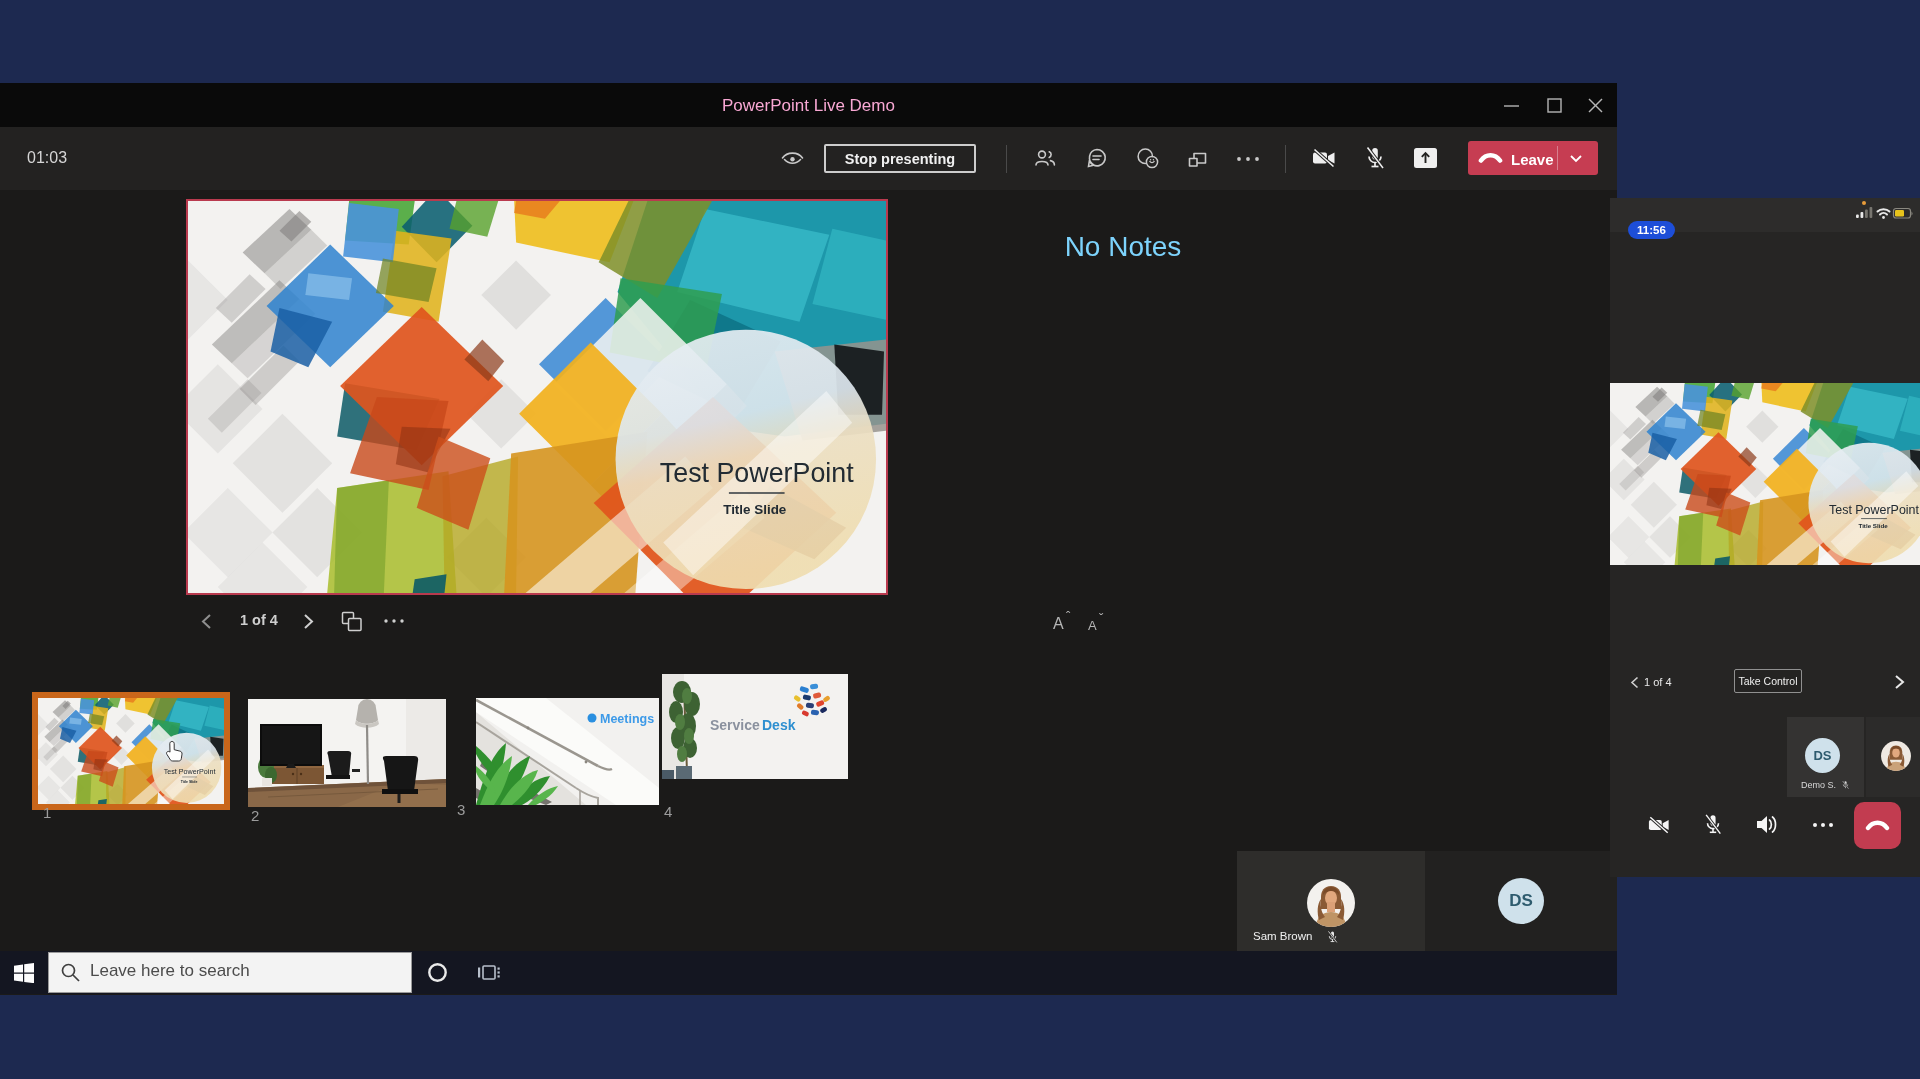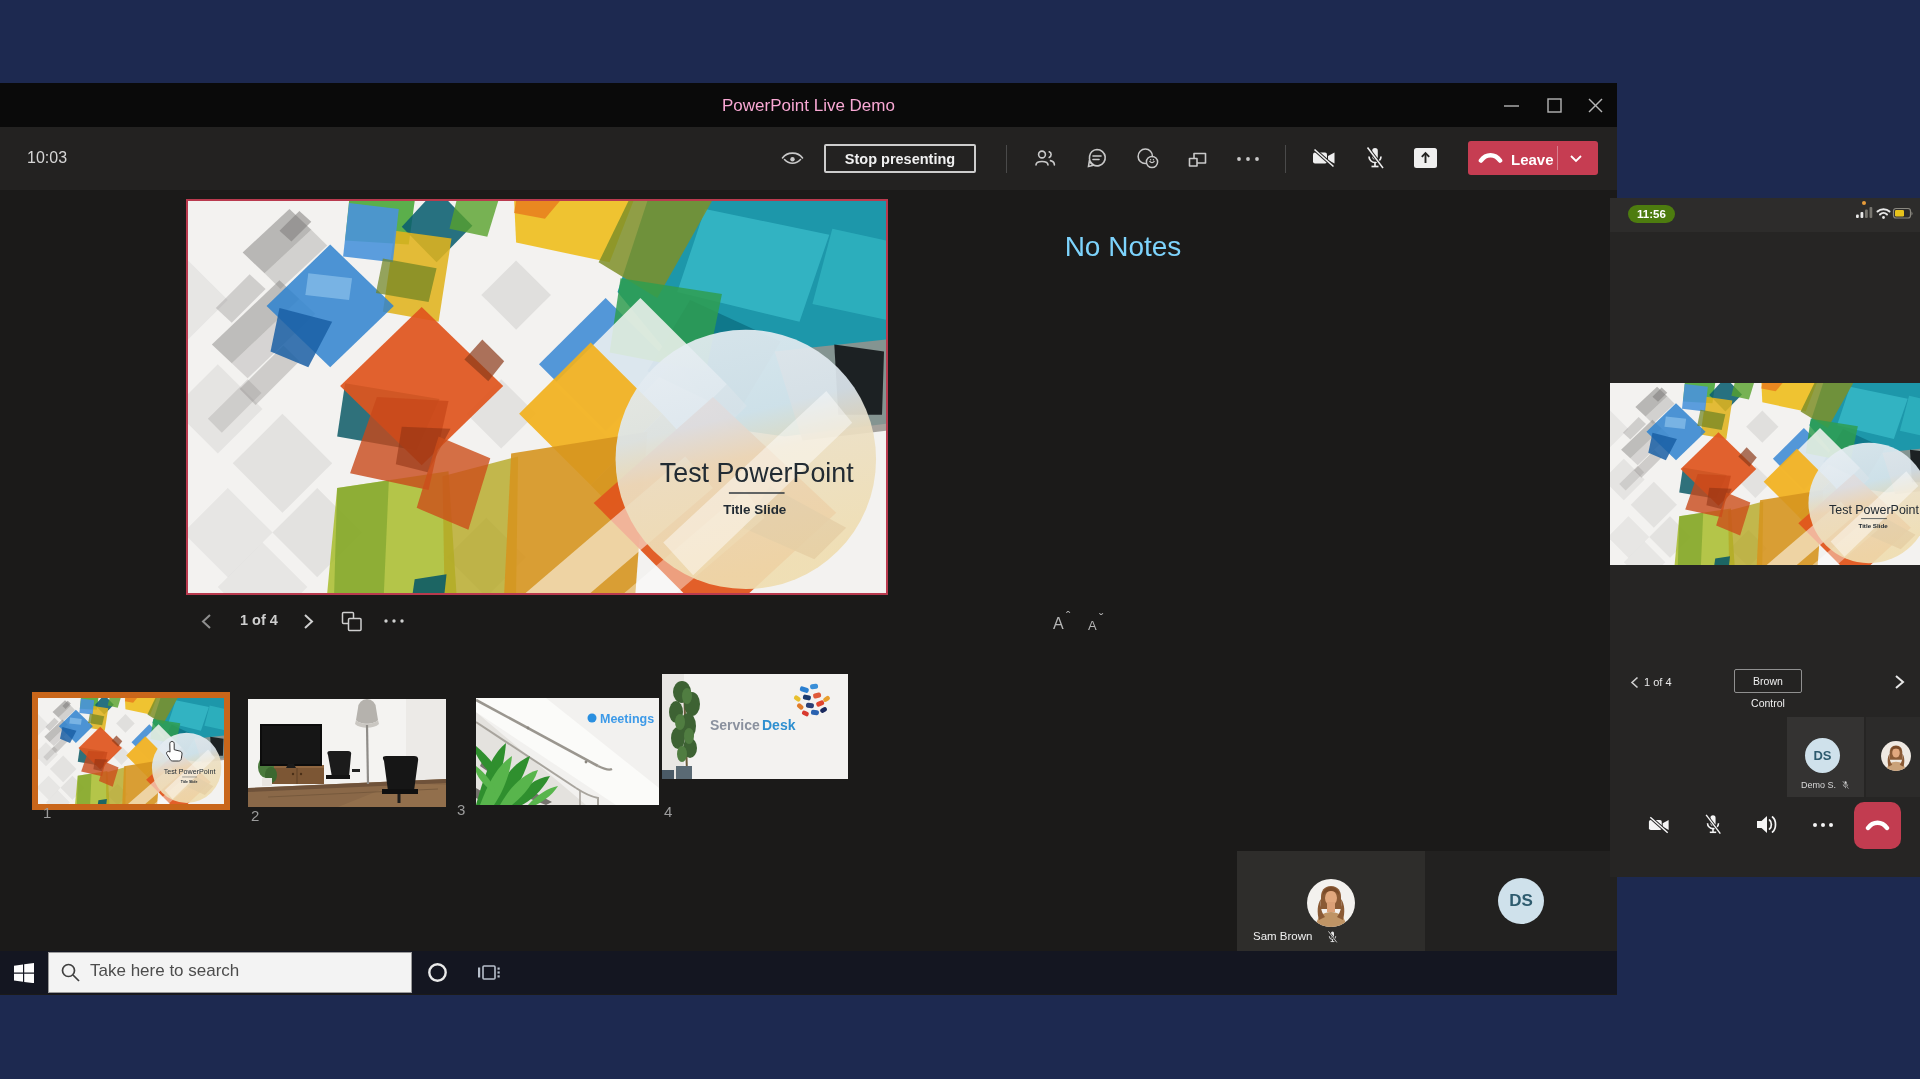--- a/index.html
+++ b/index.html
@@ -16,21 +16,21 @@
 <div class="abs" style="left:0;top:96px;width:1617px;text-align:center;font-size:17px;color:#f9a8d4;">PowerPoint Live Demo</div>
 
 <svg class="abs" style="left:1496px;top:95px;" width="115" height="22" viewBox="0 0 115 22" fill="none" stroke="#b5b5b5" stroke-width="1.4">
   <line x1="8" y1="11" x2="23" y2="11"></line>
   <rect x="52" y="4" width="13" height="13"></rect>
   <line x1="93" y1="4" x2="106" y2="17"></line>
     <line x1="106" y1="4" x2="93" y2="17"></line>
 </svg>
 
 <div class="abs" style="left:0;top:127px;width:1617px;height:63px;background:#232221;"></div>
-<div class="abs" style="left:27px;top:149px;font-size:16px;color:#d6d6d6;">10:03</div>
+<div class="abs" style="left:27px;top:149px;font-size:16px;color:#d6d6d6;">01:03</div>
 <div id="stopbtn" class="abs" style="left:824px;top:144px;width:152px;height:29px;border:2px solid #cdcdcd;border-radius:2px;color:#f0f0f0;font-size:14.5px;font-weight:bold;text-align:center;line-height:26px;">Stop presenting</div>
 <div class="abs" style="left:1006px;top:145px;width:1px;height:28px;background:#4a4a4a;"></div>
 <div class="abs" style="left:1285px;top:145px;width:1px;height:28px;background:#4a4a4a;"></div>
 
 <svg class="abs" style="left:780px;top:147px;" width="25" height="22" viewBox="0 0 25 22" fill="none" stroke="#c9c9c9" stroke-width="1.6" stroke-linecap="round">
   <path d="M2.5 11 C7 4.5 18 4.5 22.5 11"></path>
   <path d="M4.5 12.5 C9 17.5 16 17.5 20.5 12.5"></path>
   <circle cx="12.5" cy="12.2" r="2.2" fill="#c9c9c9" stroke="none"></circle>
 </svg>
 
@@ -354,37 +354,37 @@
     <polygon points="10.2,1.3 20,0 20,9.5 10.2,9.5"></polygon>
     <polygon points="0,10.7 9,10.7 9,18.7 0,17.4"></polygon>
     <polygon points="10.2,10.7 20,10.7 20,20.2 10.2,18.9"></polygon>
   </g>
 </svg>
 <div class="abs" style="left:48px;top:952px;width:364px;height:41px;background:#f3f3f3;border:1px solid #9a9a9a;"></div>
 <svg class="abs" style="left:60px;top:962px;" width="21" height="21" viewBox="0 0 21 21" fill="none" stroke="#3f3f3f" stroke-width="1.7">
   <circle cx="8.5" cy="8.5" r="6"></circle>
   <line x1="13" y1="13" x2="19" y2="19"></line>
 </svg>
-<div class="abs" style="left:90px;top:961px;font-size:17px;color:#4c4c4c;">Take here to search</div>
+<div class="abs" style="left:90px;top:961px;font-size:17px;color:#4c4c4c;">Leave here to search</div>
 <svg class="abs" style="left:427px;top:962px;" width="21" height="21" viewBox="0 0 21 21" fill="none">
   <circle cx="10.5" cy="10.5" r="8.2" stroke="#eaeaea" stroke-width="2.4"></circle>
 </svg>
 <svg class="abs" style="left:478px;top:962px;" width="22" height="21" viewBox="0 0 22 21" fill="none">
   <rect x="5" y="4" width="12" height="13" rx="1" stroke="#b8c0cc" stroke-width="1.6"></rect>
   <rect x="0" y="5.5" width="2.2" height="10" fill="#b8c0cc"></rect>
   <g fill="#b8c0cc">
       <rect x="19.5" y="5.5" width="2.2" height="2.2"></rect>
       <rect x="19.5" y="9.4" width="2.2" height="2.2"></rect>
       <rect x="19.5" y="13.3" width="2.2" height="2.2"></rect>
     </g>
 </svg>
 
 <div class="abs" style="left:1610px;top:198px;width:310px;height:679px;background:#262524;"></div>
 <div class="abs" style="left:1610px;top:198px;width:310px;height:34px;background:#2d2c2b;"></div>
-<div class="abs" style="left:1628px;top:205px;width:47px;height:18px;border-radius:9px;background:#4d7c0f;color:#fff;font-size:11.5px;font-weight:bold;text-align:center;line-height:18px;">11:56</div>
+<div class="abs" style="left:1628px;top:221px;width:47px;height:18px;border-radius:9px;background:#1d4ed8;color:#fff;font-size:11.5px;font-weight:bold;text-align:center;line-height:18px;">11:56</div>
 <div class="abs" style="left:1610px;top:383px;width:310px;height:182px;overflow:hidden;">
   <svg width="324" height="182" viewBox="0 0 702 396" preserveAspectRatio="none">
       <use href="#art"></use>
     </svg>
 </div>
 
 <svg class="abs" style="left:1855px;top:200px;" width="60" height="22" viewBox="0 0 60 22">
   <circle cx="9" cy="3" r="2" fill="#e89c3a"></circle>
   <g fill="#e8e8e8">
     <rect x="1" y="14.5" width="2.8" height="3.5" rx="1"></rect>
@@ -401,21 +401,21 @@
   <circle cx="28.5" cy="17.5" r="1.4" fill="#e8e8e8"></circle>
   <rect x="38.5" y="8.5" width="17" height="9.5" rx="2.5" stroke="#8a8880" fill="none" stroke-width="1.2"></rect>
   <rect x="40" y="10" width="9" height="6.5" rx="1.2" fill="#e8c41c"></rect>
   <path d="M56.5 11.5 a2.5 2.5 0 0 1 0 4" fill="#8a8880"></path>
 </svg>
 
 <svg class="abs" style="left:1630px;top:676px;" width="9" height="13" viewBox="0 0 9 13" fill="none">
     <path d="M7.5 1.5 L2 6.5 L7.5 11.5" stroke="#cfcfcf" stroke-width="1.6"></path>
   </svg>
 <div class="abs" style="left:1644px;top:676px;font-size:11px;color:#e8e8e8;">1 of 4</div>
-<div class="abs" style="left:1734px;top:669px;width:68px;height:24px;border:1px solid #909090;border-radius:2px;color:#f0f0f0;font-size:10.5px;text-align:center;line-height:22px;background:#242322;">Brown Control</div>
+<div class="abs" style="left:1734px;top:669px;width:68px;height:24px;border:1px solid #909090;border-radius:2px;color:#f0f0f0;font-size:10.5px;text-align:center;line-height:22px;background:#242322;">Take Control</div>
 <svg class="abs" style="left:1894px;top:674px;" width="11" height="16" viewBox="0 0 11 16" fill="none">
     <path d="M2 2 L9 8 L2 14" stroke="#e8e8e8" stroke-width="2"></path>
   </svg>
 
 <div class="abs" style="left:1787px;top:717px;width:77px;height:80px;background:#343332;"></div>
 <div class="abs" style="left:1866px;top:717px;width:54px;height:80px;background:#2c2b2a;"></div>
 <div class="abs" style="left:1805px;top:738px;width:35px;height:35px;border-radius:50%;background:#cfe1eb;color:#2e5b6e;font-size:13px;font-weight:bold;text-align:center;line-height:35px;">DS</div>
 <div class="abs" style="left:1801px;top:780px;font-size:9px;color:#d8d8d8;">Demo S.</div>
 <svg class="abs" style="left:1841px;top:780px;" width="9" height="10" viewBox="0 0 24 26">
   <rect x="9.2" y="3" width="5.6" height="11.5" rx="2.8" fill="#d8d8d8"></rect>

